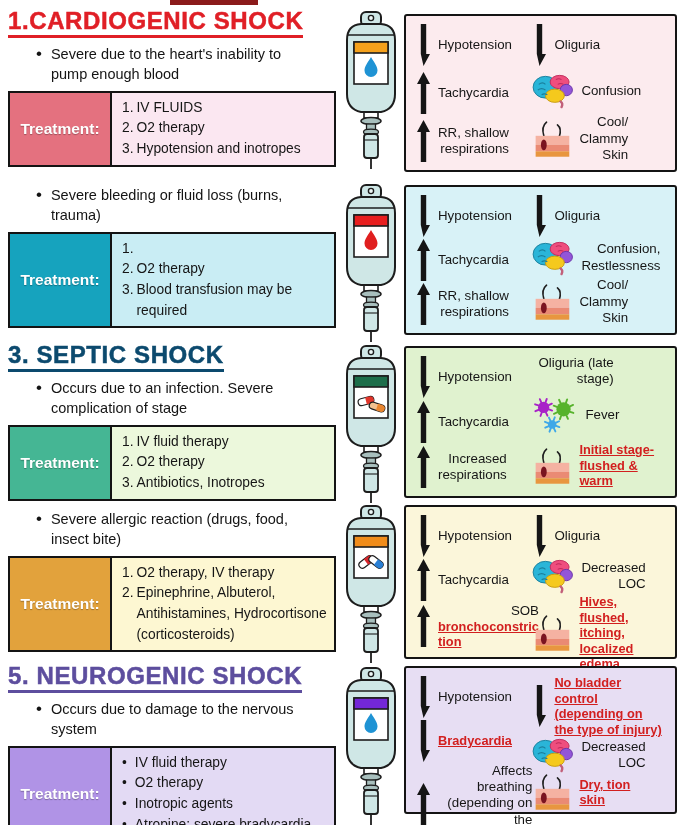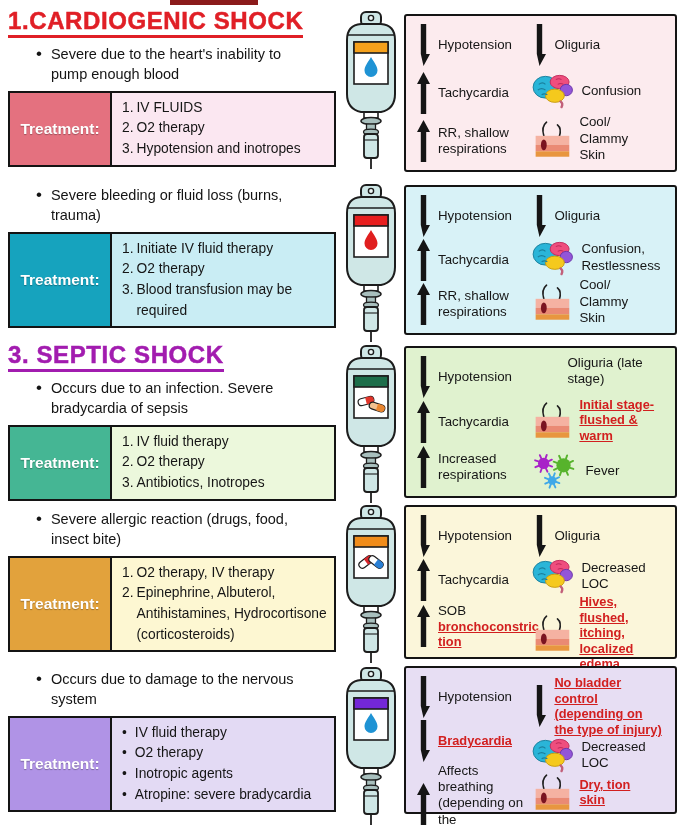--- a/index.html
+++ b/index.html
@@ -36,23 +36,23 @@
   .panel{
     position:absolute;left:404px;width:273px;box-sizing:border-box;
     border:2.5px solid #141414;border-radius:3px;
     display:flex;padding:7px 6px 7px 10px;
   }
   .sym-col{display:flex;flex-direction:column;justify-content:space-between;}
   .sym-col.left{width:46%;}
   .sym-col.right{width:54%;}
   .sym{display:flex;align-items:center;gap:7px;}
   .sym .txt{font-size:13.3px;line-height:1.22;white-space:pre-line;}
-  .sym .txt .plain{display:block;}
+  .sym .txt .plain{display:block;text-align:right;}
   .sym .txt .red{display:block;color:#d21f1f;font-weight:bold;text-decoration:underline;font-size:12.8px;}
-  .no-arrow{padding-left:6px;margin-left:29px;}
+  .no-arrow{padding-left:6px;}
 </style>
 </head>
 <body style="background: rgb(255, 255, 255);">
 
 <div class="top-fragment" style="background: rgb(139, 27, 27);"></div>
 <div id="sections-root">
   <section class="shock-section" style="top: 6px; height: 165px;">
     <div class="left-col">
       <h2 class="sec-title" style="color: rgb(224, 31, 38);">1.CARDIOGENIC SHOCK</h2>
       <div class="desc">
@@ -173,21 +173,20 @@
       <div class="desc">
         <span class="dot">•</span>
         <span class="desc-text">Severe bleeding or fluid loss (burns,
 trauma)</span>
       </div>
       <div class="treatment">
         <div class="t-label" style="background: rgb(22, 163, 190);">Treatment:</div>
         <ul class="t-list" style="background: rgb(201, 237, 244);">
             <li class="t-item numbered">
               <span class="t-marker">1.</span>
-              <span>Initiate IV fluid therapy</span>
             </li>
             <li class="t-item numbered">
               <span class="t-marker">2.</span>
               <span>O2 therapy</span>
             </li>
             <li class="t-item numbered">
               <span class="t-marker">3.</span>
               <span>Blood transfusion may be required</span>
             </li>
           </ul>
@@ -279,25 +278,25 @@
             <div class="txt"><span class="plain">Cool/
 Clammy
 Skin</span></div>
           </div>
         </div>
     </div>
   </section>
 
   <section class="shock-section" style="top: 340px; height: 165px;">
     <div class="left-col">
-      <h2 class="sec-title" style="color: #a21caf;">3. SEPTIC SHOCK</h2>
+      <h2 class="sec-title" style="color: #0c4a6e;">3. SEPTIC SHOCK</h2>
       <div class="desc">
         <span class="dot">•</span>
         <span class="desc-text">Occurs due to an infection. Severe
-bradycardia of sepsis</span>
+complication of stage</span>
       </div>
       <div class="treatment">
         <div class="t-label" style="background: rgb(69, 182, 148);">Treatment:</div>
         <ul class="t-list" style="background: rgb(236, 248, 220);">
             <li class="t-item numbered">
               <span class="t-marker">1.</span>
               <span>IV fluid therapy</span>
             </li>
             <li class="t-item numbered">
               <span class="t-marker">2.</span>
@@ -363,35 +362,20 @@
               </svg>
             </span>
             <div class="txt"><span class="plain">Increased
 respirations</span></div>
           </div>
         </div>
       <div class="sym-col right">
           <div class="sym no-arrow">
             <div class="txt"><span class="plain">Oliguria (late
 stage)</span></div>
-          </div>
-          <div class="sym">
-            <span style="flex: 0 0 auto; display: inline-flex;">
-              <svg width="40" height="38" viewBox="0 0 44 41">
-    <path d="M13 17 Q10 7 16 2" fill="none" stroke="#1d1d1d" stroke-width="1.8" stroke-linecap="round"></path>
-    <path d="M30 18 Q33 9 28 5" fill="none" stroke="#1d1d1d" stroke-width="1.8" stroke-linecap="round"></path>
-    <rect x="4" y="17" width="37" height="10" fill="#f5b2a2"></rect>
-    <rect x="4" y="27" width="37" height="7" fill="#ea8a74"></rect>
-    <rect x="4" y="34" width="37" height="6" fill="#e8963f"></rect>
-    <ellipse cx="13" cy="27" rx="3.2" ry="6" fill="#7a1420"></ellipse>
-  </svg>
-            </span>
-            <div class="txt"><span class="red">Initial stage-
-flushed &amp;
-warm</span></div>
           </div>
           <div class="sym">
             <span style="flex: 0 0 auto; display: inline-flex;">
               <svg width="46" height="36" viewBox="0 0 48 38">
                 <line x1="17.6" y1="13.1" x2="21.0" y2="14.3" stroke="#a822c8" stroke-width="2" stroke-linecap="round"></line>
                 <line x1="14.5" y1="16.4" x2="16.0" y2="19.7" stroke="#a822c8" stroke-width="2" stroke-linecap="round"></line>
                 <line x1="9.9" y1="16.6" x2="8.7" y2="20.0" stroke="#a822c8" stroke-width="2" stroke-linecap="round"></line>
                 <line x1="6.6" y1="13.5" x2="3.3" y2="15.0" stroke="#a822c8" stroke-width="2" stroke-linecap="round"></line>
                 <line x1="6.4" y1="8.9" x2="3.0" y2="7.7" stroke="#a822c8" stroke-width="2" stroke-linecap="round"></line>
                 <line x1="9.5" y1="5.6" x2="8.0" y2="2.3" stroke="#a822c8" stroke-width="2" stroke-linecap="round"></line>
@@ -413,20 +397,35 @@
                 <line x1="16.9" y1="30.9" x2="13.7" y2="32.4" stroke="#3fa8e8" stroke-width="2" stroke-linecap="round"></line>
                 <line x1="16.8" y1="27.5" x2="13.4" y2="26.2" stroke="#3fa8e8" stroke-width="2" stroke-linecap="round"></line>
                 <line x1="19.1" y1="24.9" x2="17.6" y2="21.7" stroke="#3fa8e8" stroke-width="2" stroke-linecap="round"></line>
                 <line x1="22.5" y1="24.8" x2="23.8" y2="21.4" stroke="#3fa8e8" stroke-width="2" stroke-linecap="round"></line>
                 <line x1="25.1" y1="27.1" x2="28.3" y2="25.6" stroke="#3fa8e8" stroke-width="2" stroke-linecap="round"></line>
                 <circle cx="21" cy="29" r="4.5" fill="#3fa8e8"></circle>
               </svg>
             </span>
             <div class="txt"><span class="plain">Fever</span></div>
           </div>
+          <div class="sym">
+            <span style="flex: 0 0 auto; display: inline-flex;">
+              <svg width="40" height="38" viewBox="0 0 44 41">
+    <path d="M13 17 Q10 7 16 2" fill="none" stroke="#1d1d1d" stroke-width="1.8" stroke-linecap="round"></path>
+    <path d="M30 18 Q33 9 28 5" fill="none" stroke="#1d1d1d" stroke-width="1.8" stroke-linecap="round"></path>
+    <rect x="4" y="17" width="37" height="10" fill="#f5b2a2"></rect>
+    <rect x="4" y="27" width="37" height="7" fill="#ea8a74"></rect>
+    <rect x="4" y="34" width="37" height="6" fill="#e8963f"></rect>
+    <ellipse cx="13" cy="27" rx="3.2" ry="6" fill="#7a1420"></ellipse>
+  </svg>
+            </span>
+            <div class="txt"><span class="red">Initial stage-
+flushed &amp;
+warm</span></div>
+          </div>
         </div>
     </div>
   </section>
 
   <section class="shock-section" style="top: 501px; height: 165px;">
     <div class="left-col">
       <div class="desc">
         <span class="dot">•</span>
         <span class="desc-text">Severe allergic reaction (drugs, food,
 insect bite)</span>
@@ -540,20 +539,21 @@
 itching,
 localized
 edema</span></div>
           </div>
         </div>
     </div>
   </section>
 
   <section class="shock-section" style="top: 661px; height: 165px;">
     <div class="left-col">
+      <h2 class="sec-title" style="color: rgb(93, 78, 158);">5. NEUROGENIC SHOCK</h2>
       <div class="desc">
         <span class="dot">•</span>
         <span class="desc-text">Occurs due to damage to the nervous
 system</span>
       </div>
       <div class="treatment">
         <div class="t-label" style="background: rgb(176, 147, 230);">Treatment:</div>
         <ul class="t-list" style="background: rgb(227, 218, 244);">
             <li class="t-item bulleted">
               <span class="t-marker">•</span>

